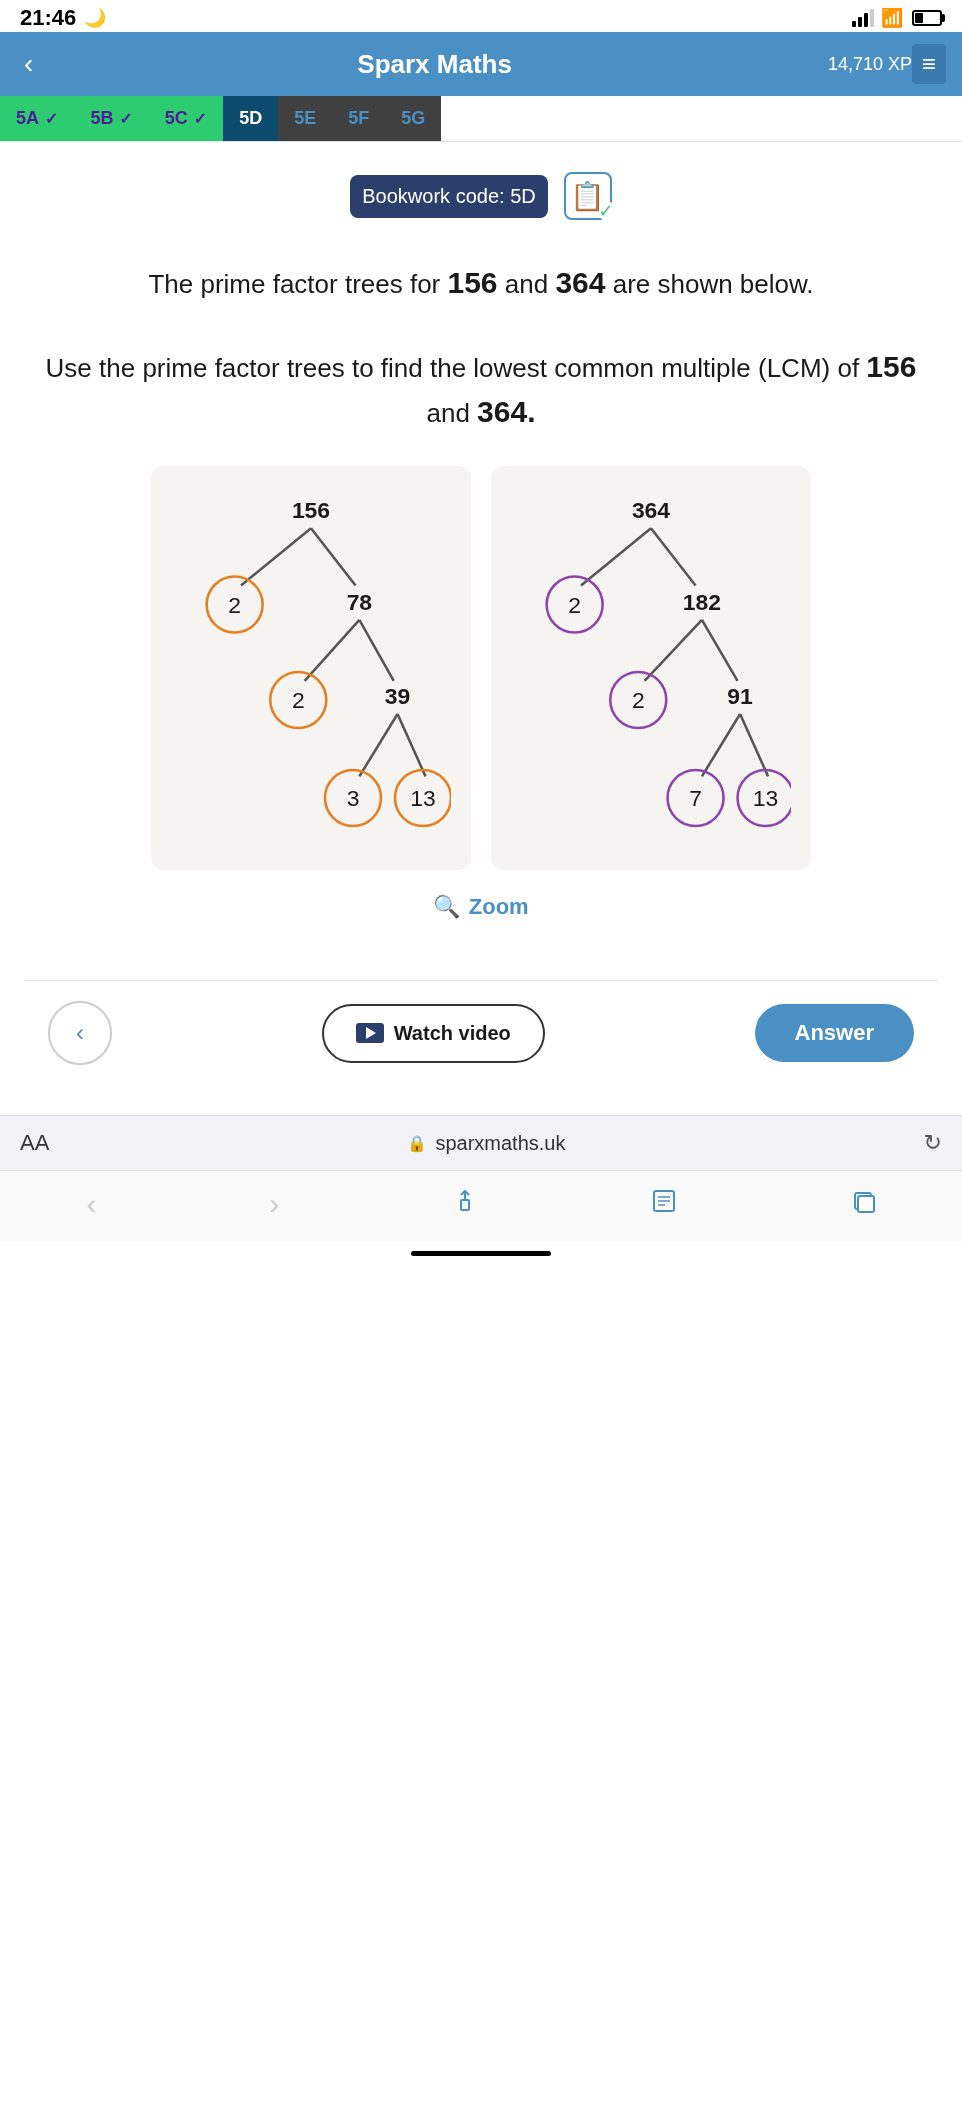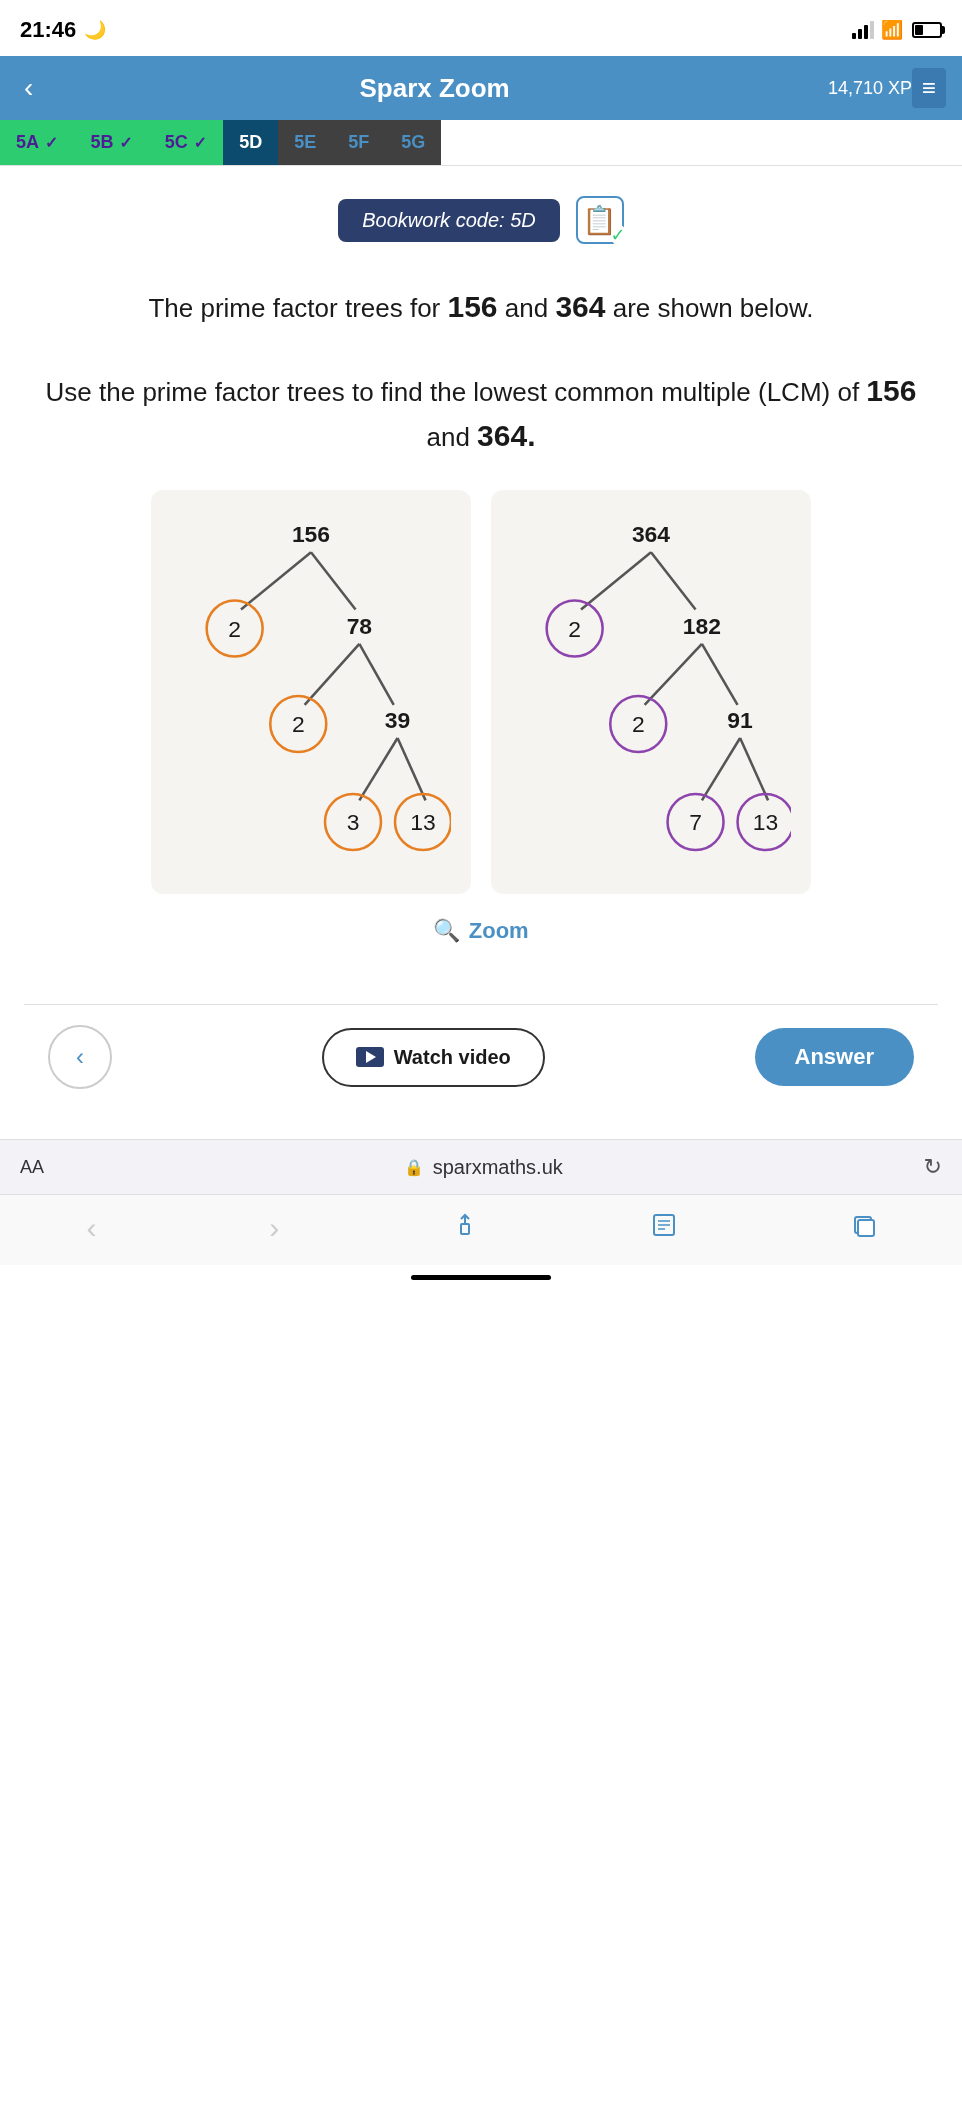--- a/index.html
+++ b/index.html
@@ -12,21 +12,21 @@
       overflow-x: hidden;
     }
 
     
     .status-bar {
       background: #fff;
       display: flex;
       align-items: center;
       justify-content: space-between;
       padding: 8px 20px 4px 20px;
-      height: 56px;
+      height: 32px;
     }
     .status-time {
       font-size: 22px;
       font-weight: 600;
       color: #000;
     }
     .status-icons {
       display: flex;
       align-items: center;
       gap: 8px;
@@ -150,24 +150,23 @@
     .bookwork-row {
       display: flex;
       align-items: center;
       justify-content: center;
       gap: 16px;
       margin-bottom: 40px;
     }
     .bookwork-badge {
       background: #2c3e6b;
       color: #fff;
-      padding: 10px 24px;
+      padding: 10px 12px;
       border-radius: 8px;
       font-size: 20px;
-      font-style: italic;
     }
     .bookwork-icon {
       width: 48px;
       height: 48px;
       border: 2px solid #4a90c4;
       border-radius: 8px;
       display: flex;
       align-items: center;
       justify-content: center;
       position: relative;
@@ -306,21 +305,21 @@
 
     
     .browser-bar {
       background: #f2f2f7;
       padding: 14px 20px;
       display: flex;
       align-items: center;
       justify-content: space-between;
       border-top: 1px solid #ddd;
     }
-    .browser-aa { font-size: 18px; color: #333; font-weight: 500; }
+    .browser-aa { font-size: 22px; color: #333; font-weight: 500; }
     .browser-url {
       display: flex;
       align-items: center;
       gap: 8px;
       font-size: 20px;
       color: #333;
     }
     .lock-icon { font-size: 16px; }
     .refresh-icon { font-size: 22px; color: #555; }
 
@@ -389,21 +388,21 @@
     </div>
     <span class="wifi-icon">📶</span>
     <div class="battery-icon">
       <div class="battery-fill"></div>
     </div>
   </div>
 </div>
 
 <div class="header">
   <span class="header-back">‹</span>
-  <span class="header-title">Sparx Zoom</span>
+  <span class="header-title">Sparx Maths</span>
   <div class="header-right">
     <span class="header-xp">14,710 XP</span>
     <span class="header-menu">≡</span>
   </div>
 </div>
 
 <div class="tab-bar">
   <div class="tab-item completed">
     <span>5A</span>
     <span class="tab-check">✓</span>

